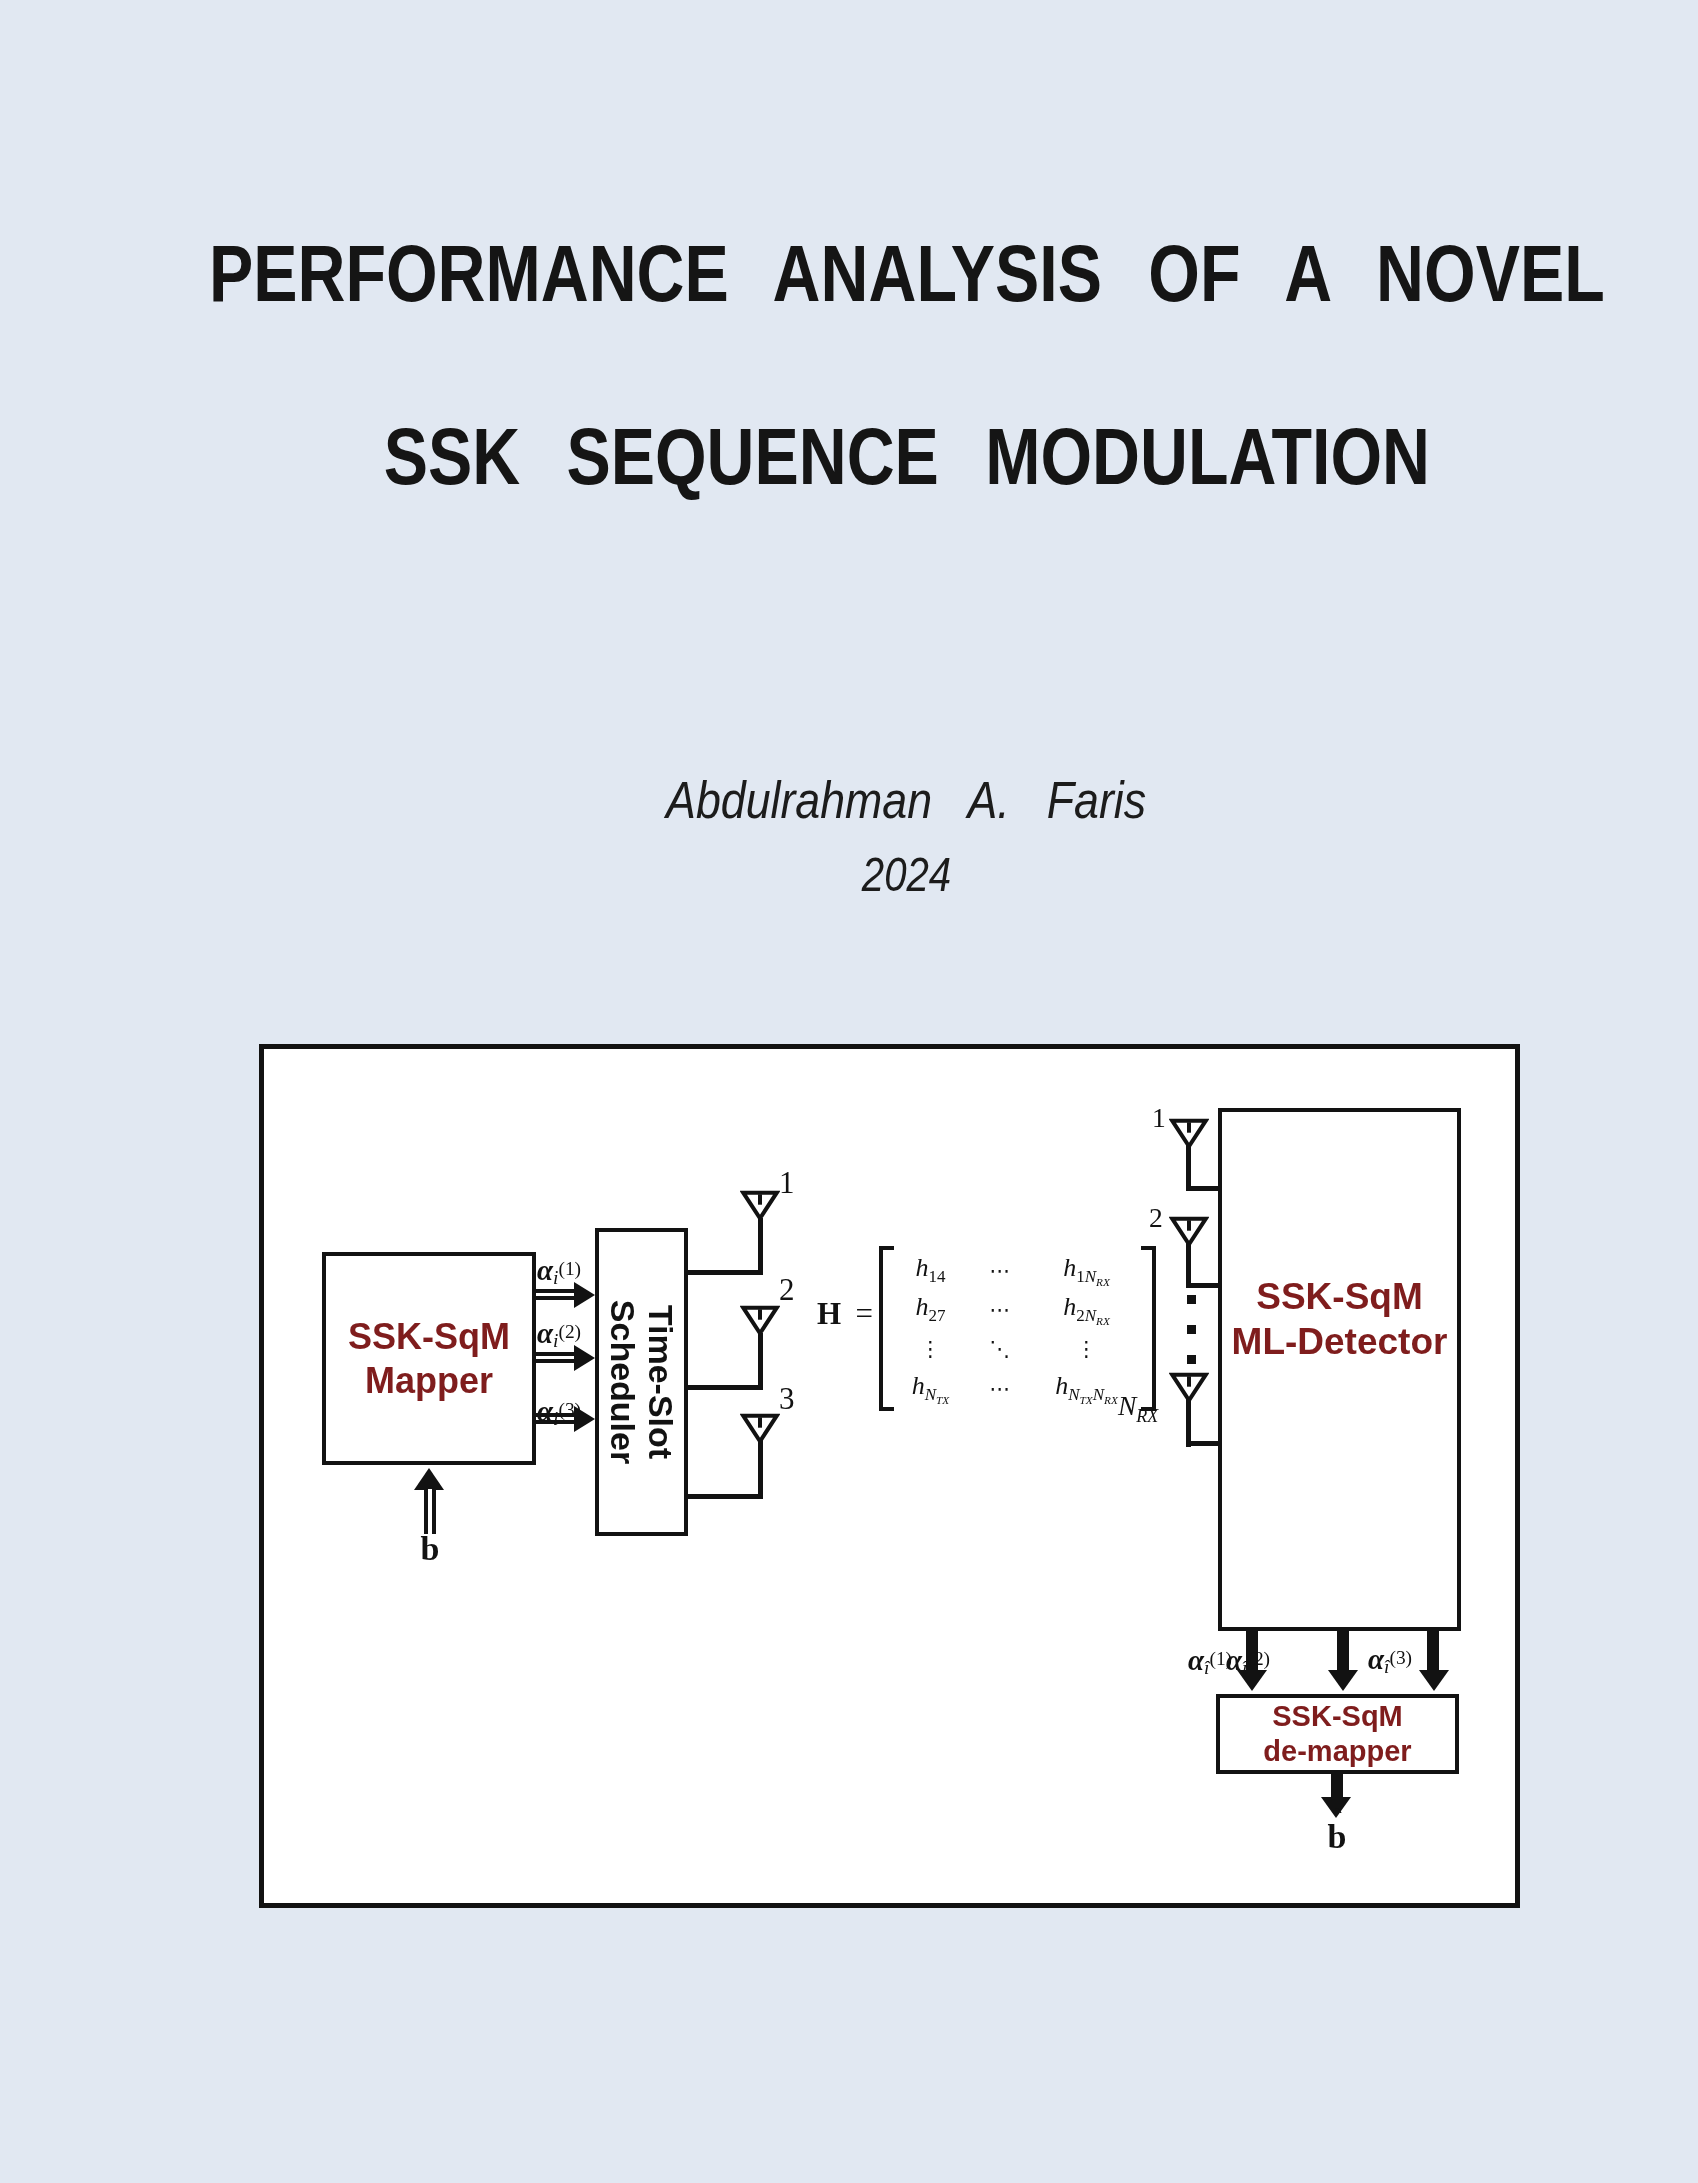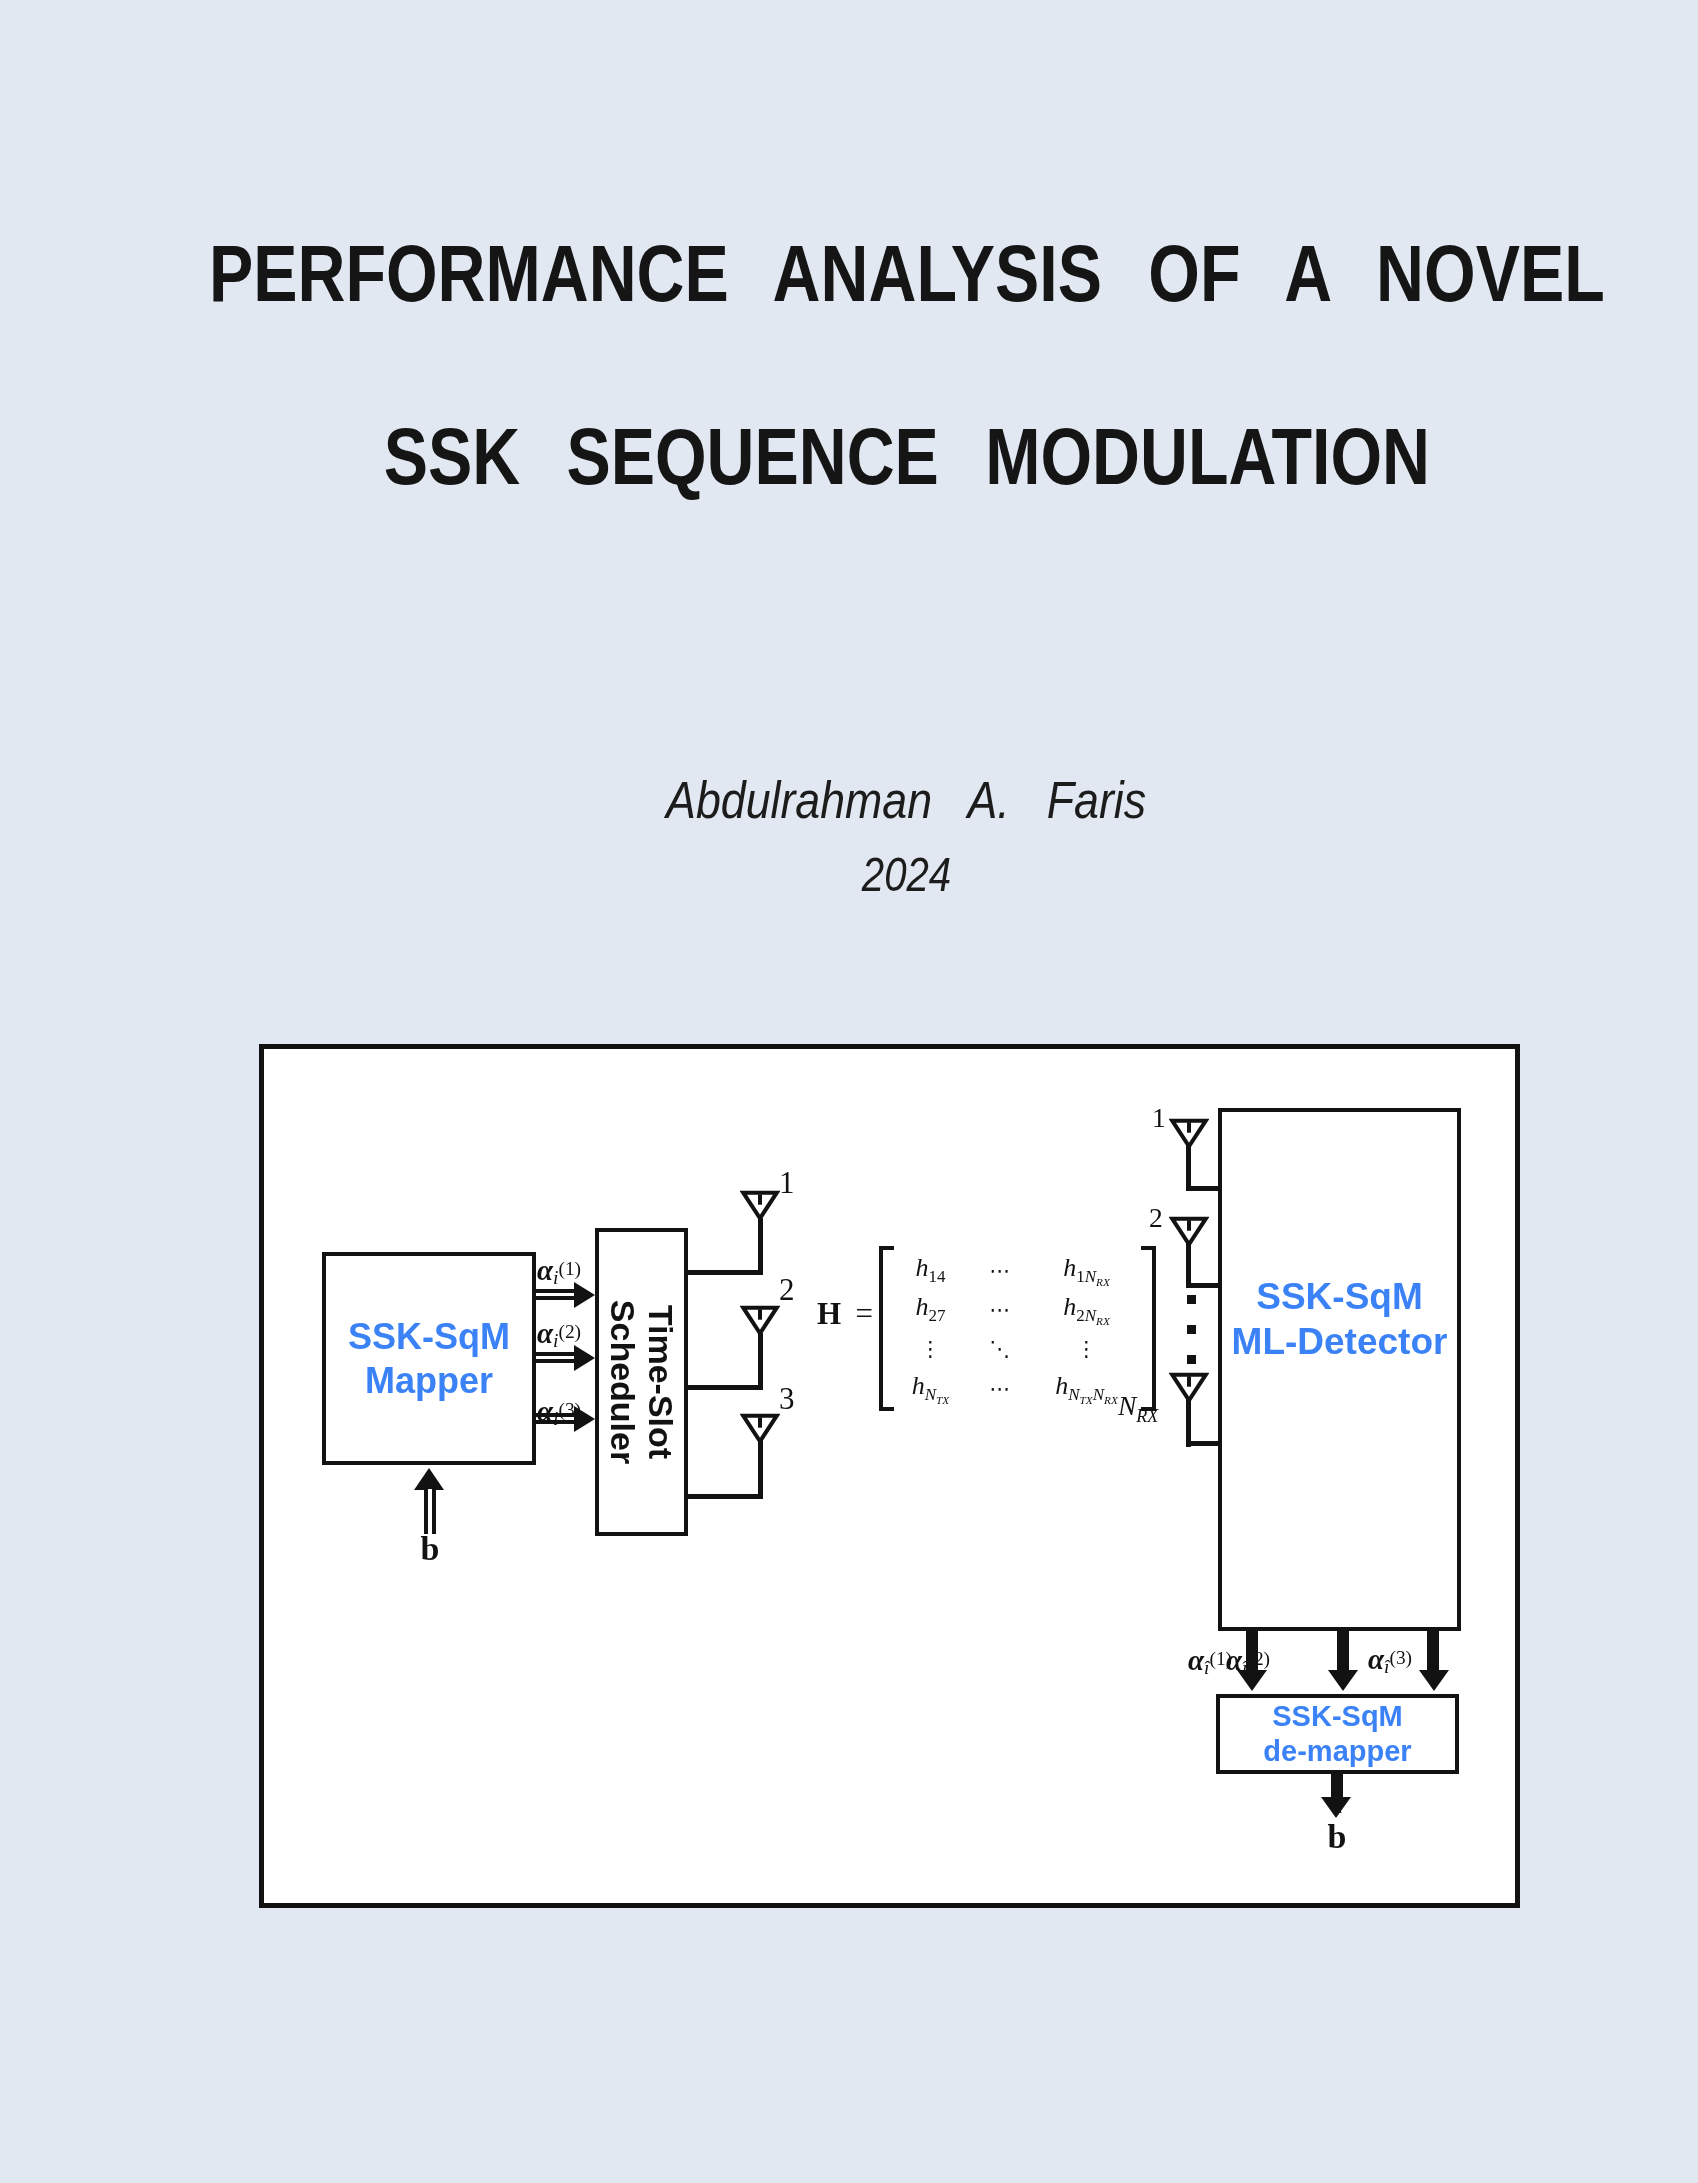--- a/index.html
+++ b/index.html
@@ -27,21 +27,21 @@
     transform:scaleX(0.82);transform-origin:center;color:#1c1c1c;
   }
   
   .frame{
     left:259px;top:1044px;width:1261px;height:864px;box-sizing:border-box;
     background:#ffffff;border:5.7px solid #121212;
   }
   .dbox{
     box-sizing:border-box;border:4.9px solid #121212;background:#ffffff;
     display:flex;flex-direction:column;align-items:center;justify-content:center;
-    text-align:center;font-weight:bold;color:#3b82f6;
+    text-align:center;font-weight:bold;color:#7f1d1d;
   }
   .mapper{left:322px;top:1252px;width:214px;height:213px;font-size:36px;line-height:44px;}
   .scheduler{left:595px;top:1228px;width:93px;height:308px;}
   .sched-text{
     left:495px;top:1343px;width:291px;height:78px;
     transform:rotate(90deg);transform-origin:center;
     text-align:center;font-weight:bold;font-size:34px;line-height:38px;color:#121212;
   }
   .detector{left:1218px;top:1108px;width:243px;height:523px;justify-content:flex-start;}
   .detector-label{margin-top:162px;font-size:37px;line-height:45px;}

